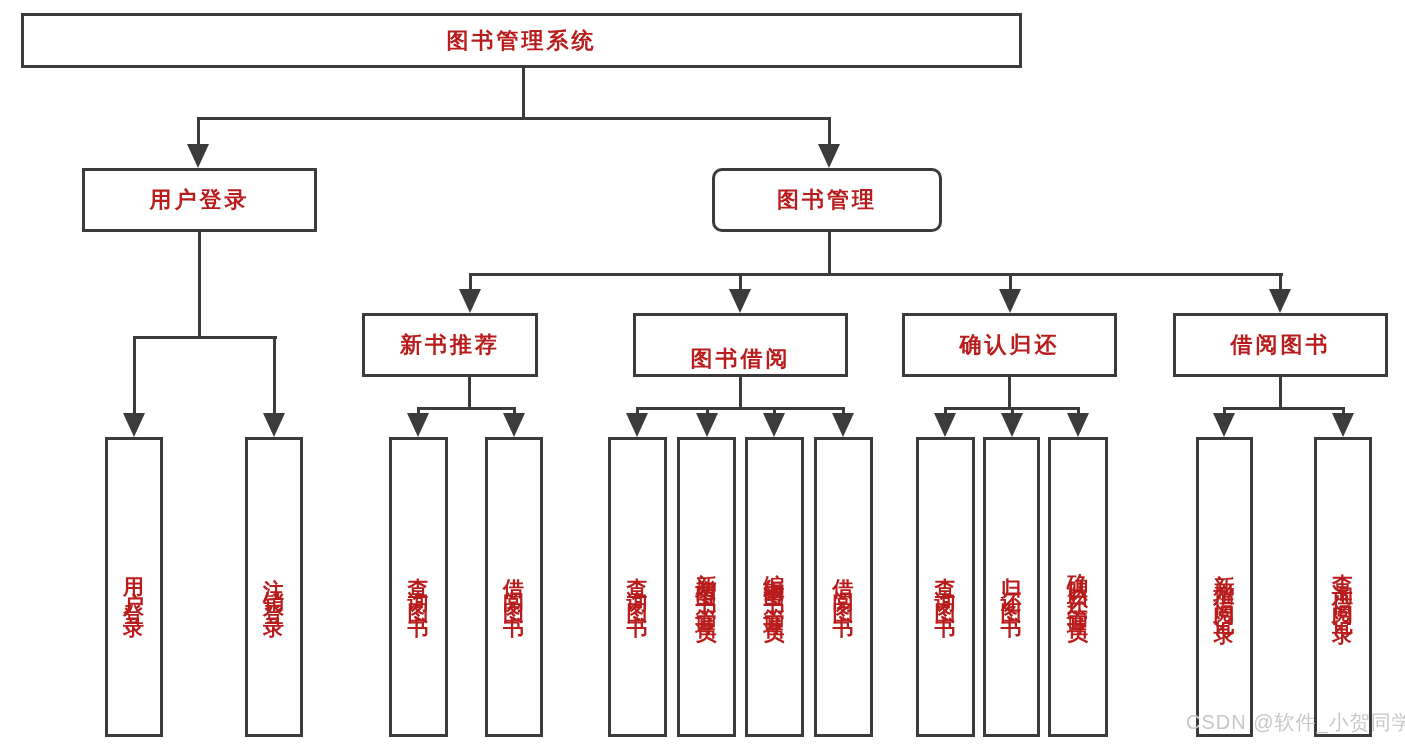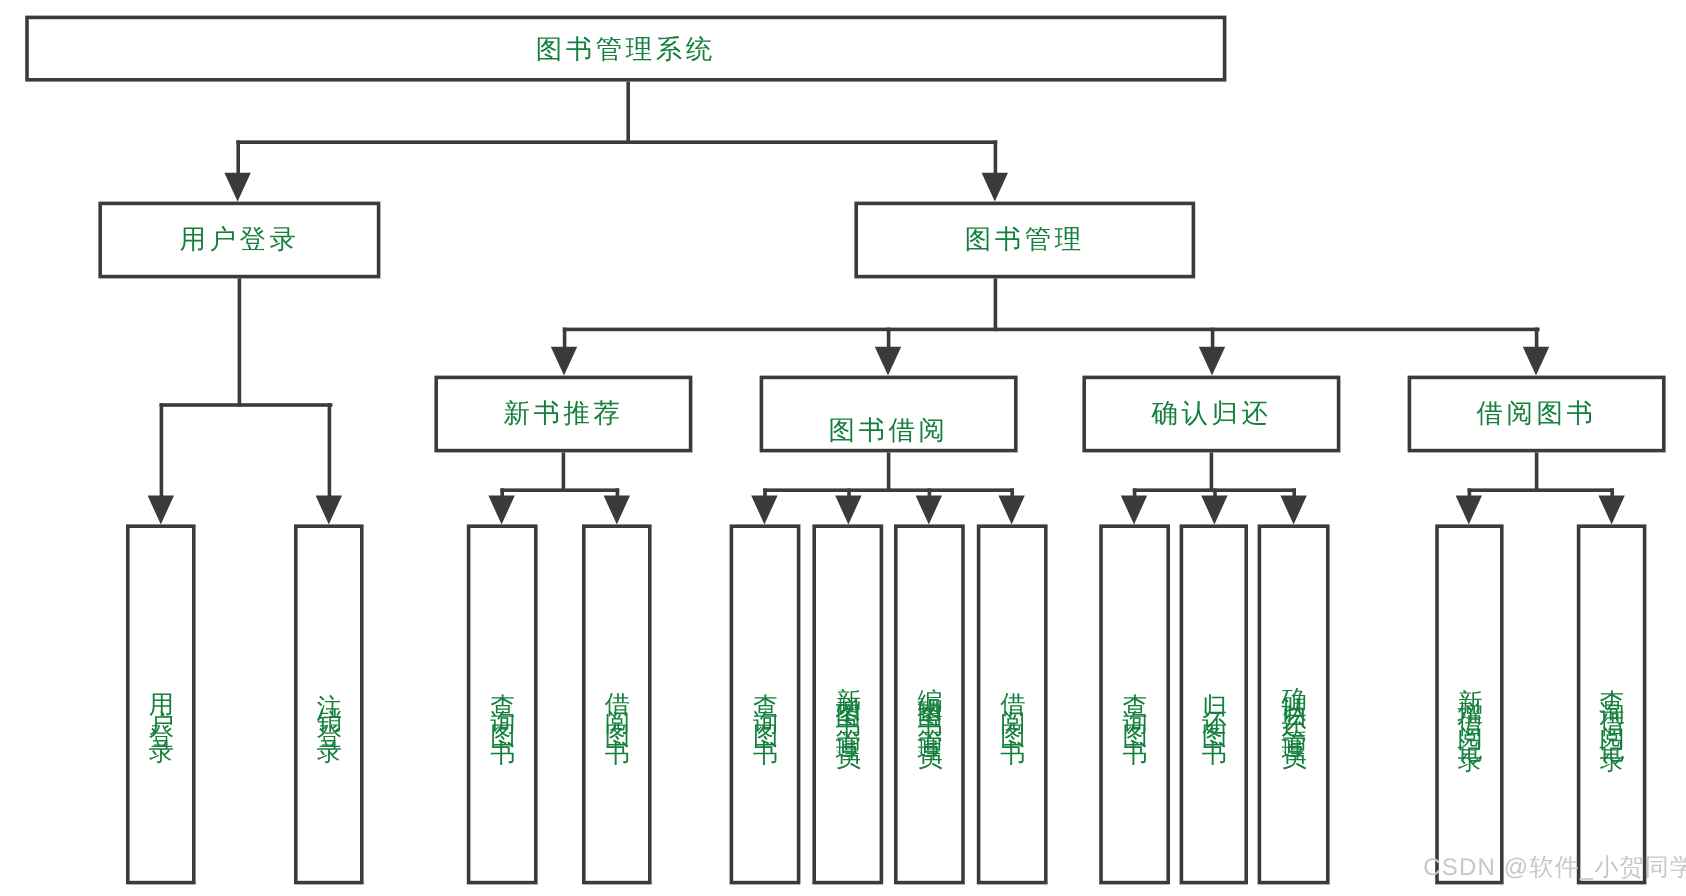--- a/index.html
+++ b/index.html
@@ -4,21 +4,21 @@
 <style>
   html,body{margin:0;padding:0;background:#fff;}
   #canvas{
     position:relative;width:1405px;height:747px;background:#ffffff;overflow:hidden;
     font-family:"Liberation Sans","DejaVu Sans",sans-serif;color:#333333;
   }
   .box{
     position:absolute;box-sizing:border-box;border:3px solid #3b3b3b;background:#ffffff;
     display:flex;align-items:center;justify-content:center;
   }
-  .box .lbl{font-size:22px;letter-spacing:3px;color:#15803d;white-space:nowrap;}
+  .box .lbl{font-size:22px;letter-spacing:3px;color:#b91c1c;white-space:nowrap;font-weight:bold;}
   .box.v .lbl{
     writing-mode:vertical-rl;text-orientation:mixed;
     font-size:21px;letter-spacing:13px;line-height:1;
   }
   .box.v .lbl.v6{letter-spacing:10px;}
   .box.v .lbl.v9{letter-spacing:7px;}
   .ln{position:absolute;background:#3b3b3b;}
   .arr{
     position:absolute;width:0;height:0;
     border-left:11px solid transparent;border-right:11px solid transparent;
@@ -34,25 +34,25 @@
 
 <div id="canvas">
 
   <div class="box" style="left:21px;top:13px;width:1001px;height:55px;">
     <span class="lbl">图书管理系统</span>
   </div>
 
   <div class="box" style="left:82px;top:168px;width:235px;height:64px;">
     <span class="lbl">用户登录</span>
   </div>
-  <div class="box" style="left:712px;top:168px;width:284px;height:64px;">
+  <div class="box" style="left:712px;top:168px;width:230px;height:64px;border-radius:10px;">
     <span class="lbl">图书管理</span>
   </div>
 
-  <div class="box" style="left:362px;top:313px;width:215px;height:64px;">
+  <div class="box" style="left:362px;top:313px;width:176px;height:64px;">
     <span class="lbl">新书推荐</span>
   </div>
   <div class="box" style="left:633px;top:313px;width:215px;height:64px;align-items:flex-end;">
     <span class="lbl">图书借阅</span>
   </div>
   <div class="box" style="left:902px;top:313px;width:215px;height:64px;">
     <span class="lbl">确认归还</span>
   </div>
   <div class="box" style="left:1173px;top:313px;width:215px;height:64px;">
     <span class="lbl">借阅图书</span>

